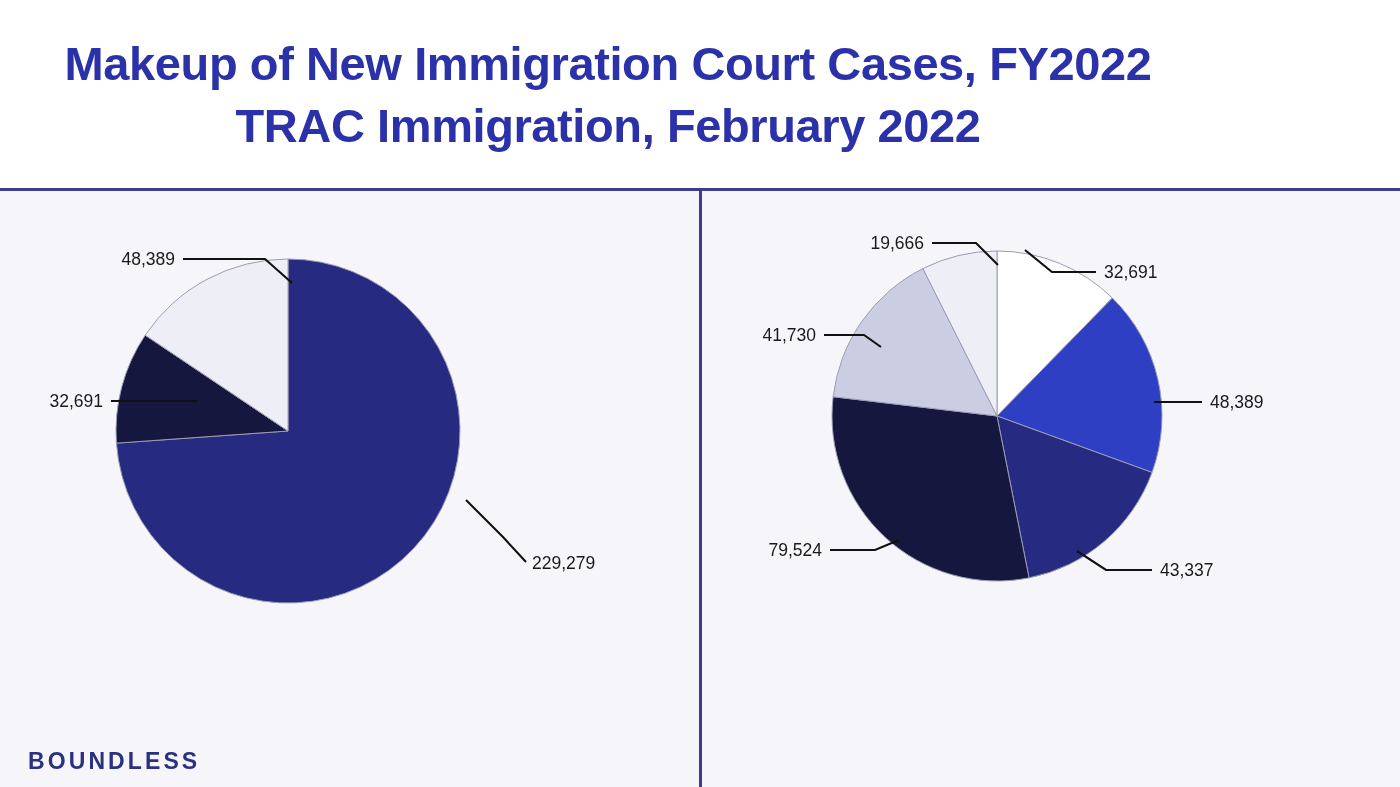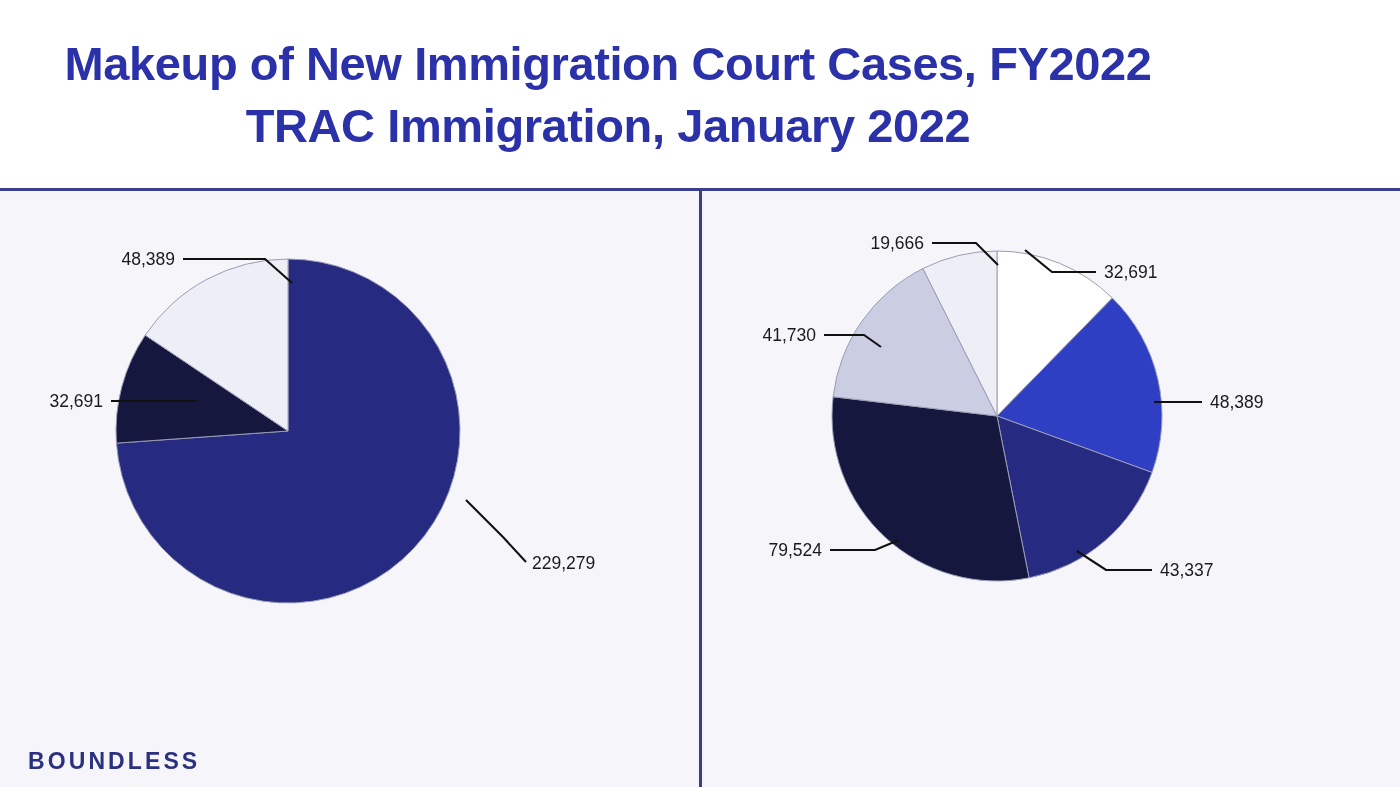--- a/index.html
+++ b/index.html
@@ -69,21 +69,21 @@
     color:#2B3180;
   }
 </style>
 </head>
 <body>
 
 <div class="slide">
 
   <div class="header">
     <div class="title-line">Makeup of New Immigration Court Cases, FY2022</div>
-    <div class="title-line">TRAC Immigration, January 2022</div>
+    <div class="title-line">TRAC Immigration, February 2022</div>
   </div>
   <div class="header-rule"></div>
 
   <div class="body-area"></div>
   <div class="v-divider"></div>
 
   <div class="panel panel-left">
     <div class="fig fig-left">
       <svg width="600" height="400" viewBox="0 0 600 400">
         <g id="left-pie-slices">

